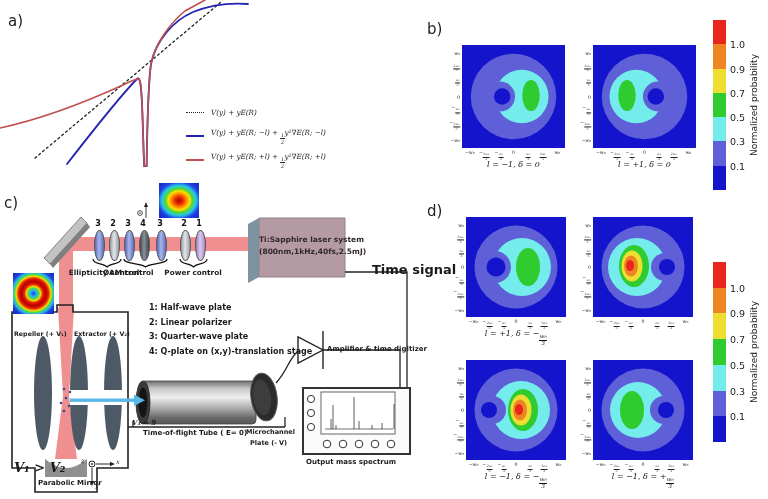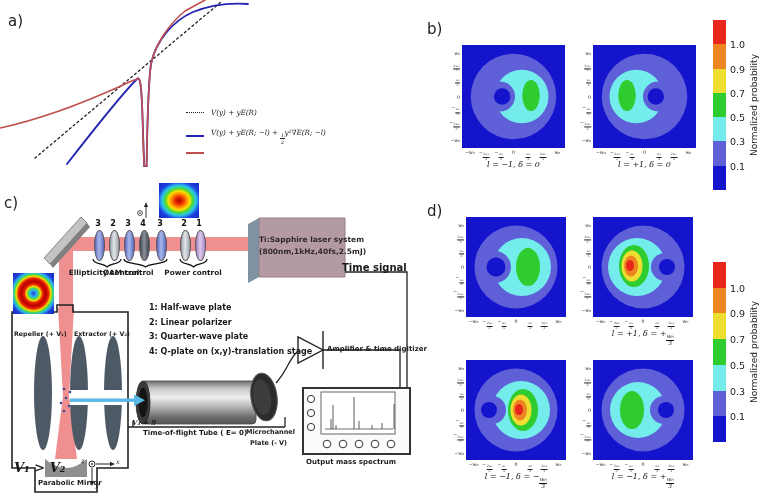--- a/index.html
+++ b/index.html
@@ -50,20 +50,24 @@
       </div>
       <div class="legrow" style="top: 28px; left: 0px;">
         <span style="display: inline-block; width: 18px; border-top: 2px solid rgb(36, 36, 178);"></span>
         <span class="legtxt">V(y) + yE(R; −l) + <span class="fr">
             <span class="n">1</span>
             <span class="d">2</span>
           </span>y²∇E(R; −l)</span>
       </div>
       <div class="legrow" style="top: 52px; left: 0px;">
         <span style="display: inline-block; width: 18px; border-top: 2px solid rgb(192, 80, 77);"></span>
+        <span class="legtxt">V(y) + yE(R; +l) + <span class="fr">
+            <span class="n">1</span>
+            <span class="d">2</span>
+          </span>y²∇E(R; +l)</span>
       </div>
     </div>
 
 
   <svg class="abs" style="left:0;top:0;pointer-events:none" width="768" height="499" viewBox="0 0 768 499">
     <defs>
       <linearGradient id="tubeG" x1="0" y1="0" x2="0" y2="1">
         <stop offset="0" stop-color="#6e6e6e"></stop>
           <stop offset="0.18" stop-color="#c8c8c8"></stop>
         <stop offset="0.38" stop-color="#efefef"></stop>
@@ -211,21 +215,21 @@
       <div class="disc pol" style="left: 179.5px; top: 230px; position: absolute;"></div>
       <div class="optnum" style="left: 180px; top: 219px;">2</div>
       <div class="disc hwp" style="left: 194.5px; top: 230px; position: absolute;"></div>
       <div class="optnum" style="left: 195px; top: 219px;">1</div>
     </div>
 
   <div class="clabel" style="left:259px;top:234px;width:86px;font-size:7.5px;text-align:center;line-height:1.55;color:#30262e">
     <div>Ti:Sapphire laser system</div>
     <div>(800nm,1kHz,40fs,2.5mJ)</div>
   </div>
-  <div class="clabel" style="left:342px;top:262px;font-size:10px">Time signal</div>
+  <div class="clabel" style="left:372px;top:262px;font-size:13px">Time signal</div>
   <div class="clabel" style="left:62px;top:268px;width:84px;text-align:center;font-size:7.3px">Ellipticity control</div>
   <div class="clabel" style="left:103px;top:268px;width:84px;text-align:left;font-size:7.3px">OAM control</div>
   <div class="clabel" style="left:151px;top:268px;width:84px;text-align:center;font-size:7.3px">Power control</div>
   <div class="clabel" style="left:149px;top:301px;font-size:8px;line-height:14.5px">
     <div>1: Half-wave plate</div>
     <div>2: Linear polarizer</div>
     <div>3: Quarter-wave plate</div>
     <div>4: Q-plate on (x,y)-translation stage</div>
   </div>
   <div class="clabel" style="left:14px;top:330px;font-size:6.3px">Repeller (+ V₁)</div>
@@ -396,20 +400,24 @@
       <div class="tick" style="position: absolute; left: -2px; top: 78.3333px; transform: translate(-100%, -50%); text-align: right;">−<span class="fr">
           <span class="n">2w₀</span>
           <span class="d">3</span>
         </span></div>
       <div class="tick" style="position: absolute; left: 78.3333px; top: 102px; transform: translate(-50%, 0px);"><span class="fr">
           <span class="n">2w₀</span>
           <span class="d">3</span>
         </span></div>
       <div class="tick" style="position: absolute; left: -2px; top: 92.5px; transform: translate(-100%, -50%); text-align: right;">−w₀</div>
       <div class="tick" style="position: absolute; left: 92.5px; top: 102px; transform: translate(-50%, 0px);">w₀</div>
+      <div class="cap" style="position: absolute; left: 0px; top: 112px; width: 100px;">l = +1, δ = −<span class="fr">
+          <span class="n">w₀</span>
+          <span class="d">3</span>
+        </span></div>
     </div>
     <div style="position: absolute; left: 593px; top: 217px; width: 100px; height: 126px;">
       <svg viewBox="0 0 100 100" width="100" height="100" style="position:absolute;left:0;top:0">
         <rect x="0" y="0" width="100" height="100" fill="#1414cd"></rect>
         <circle cx="50" cy="50" r="41.5" fill="#5f5fd8"></circle>
         <circle cx="44" cy="50" r="29" fill="#74ecec"></circle>
         <ellipse cx="41" cy="49" rx="15" ry="21" fill="#2ecc2e"></ellipse>
         <ellipse cx="39" cy="49" rx="10.5" ry="15.5" fill="#eede32"></ellipse>
         <ellipse cx="38" cy="49" rx="7" ry="10.5" fill="#ee8523"></ellipse>
         <ellipse cx="37" cy="48.5" rx="4" ry="5.5" fill="#e8261c"></ellipse>
@@ -447,24 +455,20 @@
       <div class="tick" style="position: absolute; left: -2px; top: 78.3333px; transform: translate(-100%, -50%); text-align: right;">−<span class="fr">
           <span class="n">2w₀</span>
           <span class="d">3</span>
         </span></div>
       <div class="tick" style="position: absolute; left: 78.3333px; top: 102px; transform: translate(-50%, 0px);"><span class="fr">
           <span class="n">2w₀</span>
           <span class="d">3</span>
         </span></div>
       <div class="tick" style="position: absolute; left: -2px; top: 92.5px; transform: translate(-100%, -50%); text-align: right;">−w₀</div>
       <div class="tick" style="position: absolute; left: 92.5px; top: 102px; transform: translate(-50%, 0px);">w₀</div>
-      <div class="cap" style="position: absolute; left: 0px; top: 112px; width: 100px;">l = +1, δ = +<span class="fr">
-          <span class="n">w₀</span>
-          <span class="d">3</span>
-        </span></div>
     </div>
     <div style="position: absolute; left: 466px; top: 360px; width: 105px; height: 126px;">
       <svg viewBox="0 0 100 100" width="100" height="100" style="position:absolute;left:0;top:0">
         <rect x="0" y="0" width="100" height="100" fill="#1414cd"></rect>
         <circle cx="50" cy="50" r="41.5" fill="#5f5fd8"></circle>
         <circle cx="55" cy="50" r="29" fill="#74ecec"></circle>
         <ellipse cx="57" cy="50" rx="15" ry="21" fill="#2ecc2e"></ellipse>
         <ellipse cx="55" cy="50" rx="10.5" ry="15.5" fill="#eede32"></ellipse>
         <ellipse cx="54" cy="50" rx="7" ry="10.5" fill="#ee8523"></ellipse>
         <ellipse cx="53" cy="49.5" rx="4" ry="5.5" fill="#e8261c"></ellipse>

